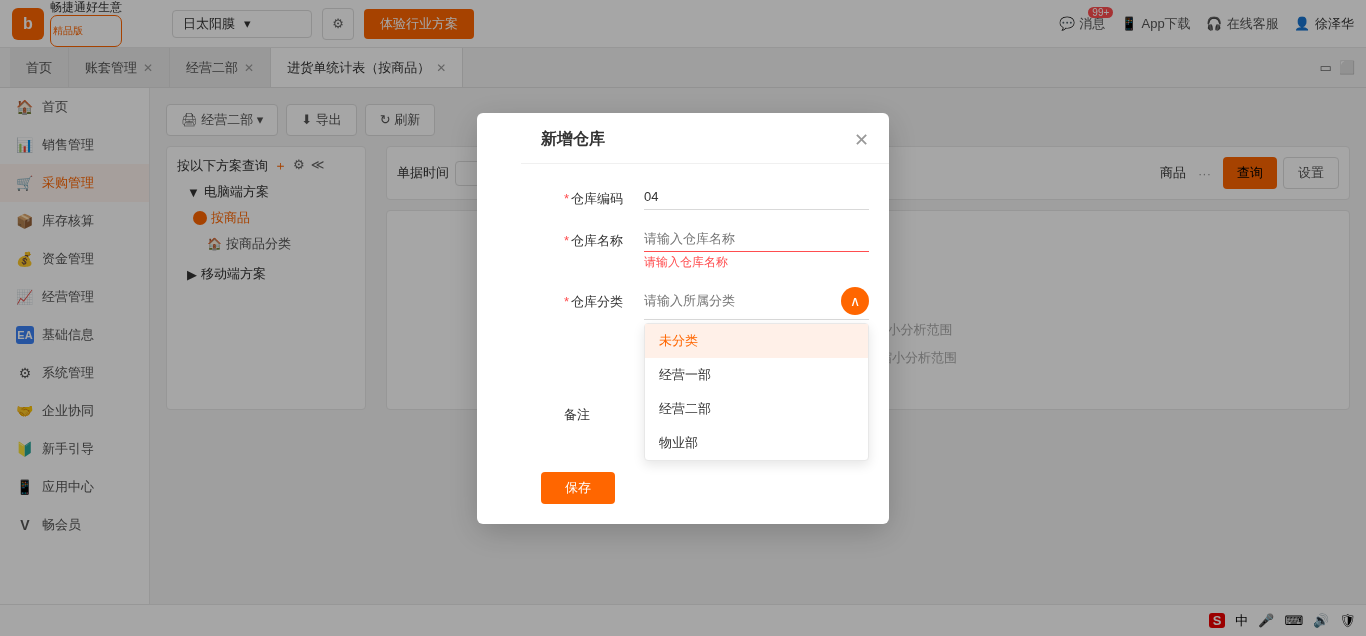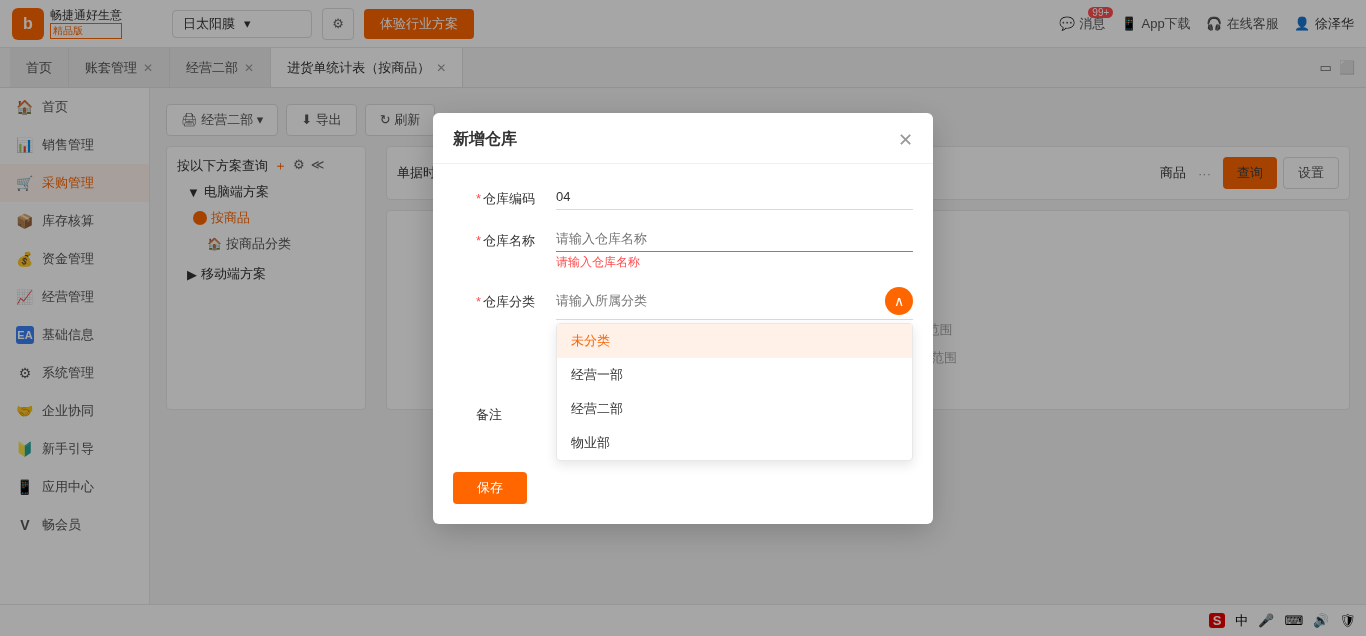--- a/index.html
+++ b/index.html
@@ -22,21 +22,21 @@
       width: 150px;
     }
     .logo-icon {
       width: 32px; height: 32px;
       background: #ff6600;
       border-radius: 6px;
       display: flex; align-items: center; justify-content: center;
       color: white; font-weight: bold; font-size: 16px;
     }
     .logo-text { font-size: 12px; color: #333; line-height: 1.3; }
-    .logo-badge { font-size: 10px; color: #ff6600; border: 1px solid #ff6600; border-radius: 0; padding: 0 2px; }
+    .logo-badge { font-size: 10px; color: #ff6600; border: 1px solid #ff6600; border-radius: 7px; padding: 8px 2px; }
 
     .store-selector {
       display: flex; align-items: center; gap: 4px;
       border: 1px solid #ddd; border-radius: 4px;
       padding: 4px 10px; min-width: 140px; cursor: pointer;
       background: #fff;
     }
     .store-selector span { flex: 1; color: #333; }
 
     .settings-btn {
@@ -124,21 +124,21 @@
     }
 
     
     .content-area {
       flex: 1;
       padding: 16px;
       background: #f5f5f5;
       position: relative;
     }
     .page-title { font-size: 18px; font-weight: bold; color: #333; margin-bottom: 12px; }
-    .btn-orange { background: #ff6600; color: #404040; border: none; border-radius: 4px; padding: 6px 14px; cursor: pointer; font-size: 13px; }
+    .btn-orange { background: #ff6600; color: #000000; border: none; border-radius: 4px; padding: 6px 14px; cursor: pointer; font-size: 13px; }
     .btn-white { background: #fff; color: #555; border: 1px solid #ddd; border-radius: 4px; padding: 6px 14px; cursor: pointer; font-size: 13px; }
     .filter-title { font-size: 13px; color: #333; margin-bottom: 8px; display: flex; align-items: flex-start; gap: 6px; }
     .filter-scheme {
       font-size: 13px; color: #555;
       padding-left: 10px;
     }
     .scheme-item {
       display: flex; align-items: center; gap: 4px;
       padding: 4px 6px; cursor: pointer; border-radius: 3px;
     }
@@ -150,24 +150,25 @@
       position: fixed; top: 0; left: 0; right: 0; bottom: 0;
       background: rgba(0,0,0,0.35);
       z-index: 100;
       display: flex; align-items: center; justify-content: center;
     }
 
     
     .dialog {
       background: #fff;
       border-radius: 6px;
-      width: 500px;
+      width: 412px;
       box-shadow: 0 8px 32px rgba(0,0,0,0.2);
       position: relative;
       z-index: 101;
+      padding-left: 44px;
     }
     .dialog-header {
       display: flex; align-items: center; justify-content: space-between;
       padding: 16px 20px 12px;
       border-bottom: 1px solid #f0f0f0;
     }
     .dialog-title { font-size: 16px; font-weight: bold; color: #333; }
     .dialog-close { cursor: pointer; color: #999; font-size: 18px; }
     .dialog-body { padding: 20px; }
     .form-item {

